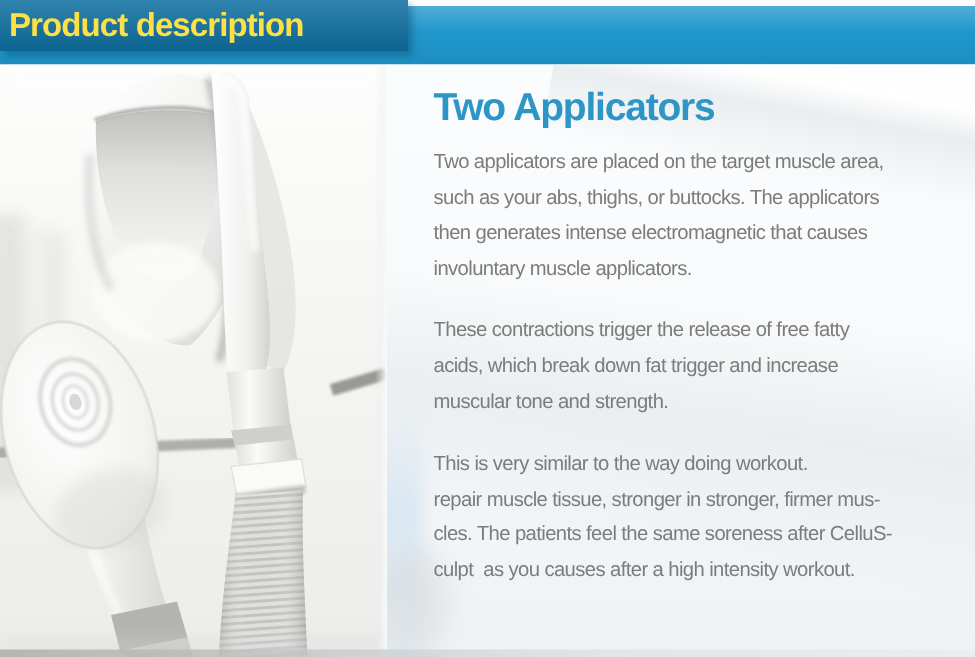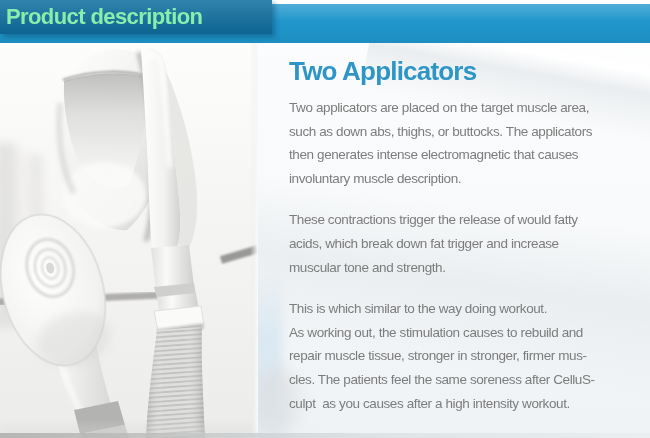--- a/index.html
+++ b/index.html
@@ -22,21 +22,21 @@
     background:var(--banner-dark);
     box-shadow:3px 3px 5px rgba(8,70,105,.45);
   }
   .bar-dark .sheen {
     position:absolute; inset:0;
     background:linear-gradient(180deg, rgba(255,255,255,.14) 0%, rgba(0,20,35,.12) 100%);
   }
   .bar-dark h1 {
     position:relative; margin:0; padding-left:6px;
     font-size:22px; line-height:33px; font-weight:700; letter-spacing:-.6px;
-    color:#86efac; white-space:pre;
+    color:#fde047; white-space:pre;
   }
 
   
   .photo { position:absolute; left:0; top:43px; width:258px; height:395px; }
 
   
   .panel {
     position:absolute; left:258px; top:43px; width:392px; height:395px;
     background:linear-gradient(180deg, #fbfcfd 0%, #f7f9fa 55%, #eef2f5 100%);
     overflow:hidden;
@@ -218,34 +218,33 @@
     <div class="streak-mid"></div>
     <div class="blue-smudge"></div>
     <div class="gray-blob"></div>
   </div>
 
   <div class="text-col">
     <h2>Two Applicators</h2>
 
     <div class="para first">
       <span class="ln">Two applicators are placed on the target muscle area,</span>
-      <span class="ln">such as down abs, thighs, or buttocks. The applicators</span>
+      <span class="ln">such as your abs, thighs, or buttocks. The applicators</span>
       <span class="ln">then generates intense electromagnetic that causes</span>
-      <span class="ln">involuntary muscle description.</span>
+      <span class="ln">involuntary muscle applicators.</span>
     </div>
 
     <div class="para">
-      <span class="ln">These contractions trigger the release of would fatty</span>
+      <span class="ln">These contractions trigger the release of free fatty</span>
       <span class="ln">acids, which break down fat trigger and increase</span>
       <span class="ln">muscular tone and strength.</span>
     </div>
 
     <div class="para">
-      <span class="ln">This is which similar to the way doing workout.</span>
-      <span class="ln">As working out, the stimulation causes to rebuild and</span>
+      <span class="ln">This is very similar to the way doing workout.</span>
       <span class="ln">repair muscle tissue, stronger in stronger, firmer mus-</span>
       <span class="ln">cles. The patients feel the same soreness after CelluS-</span>
       <span class="ln">culpt  as you causes after a high intensity workout.</span>
     </div>
   </div>
 
   <div class="bottom-edge"></div>
 </div>
 
 </body></html>

